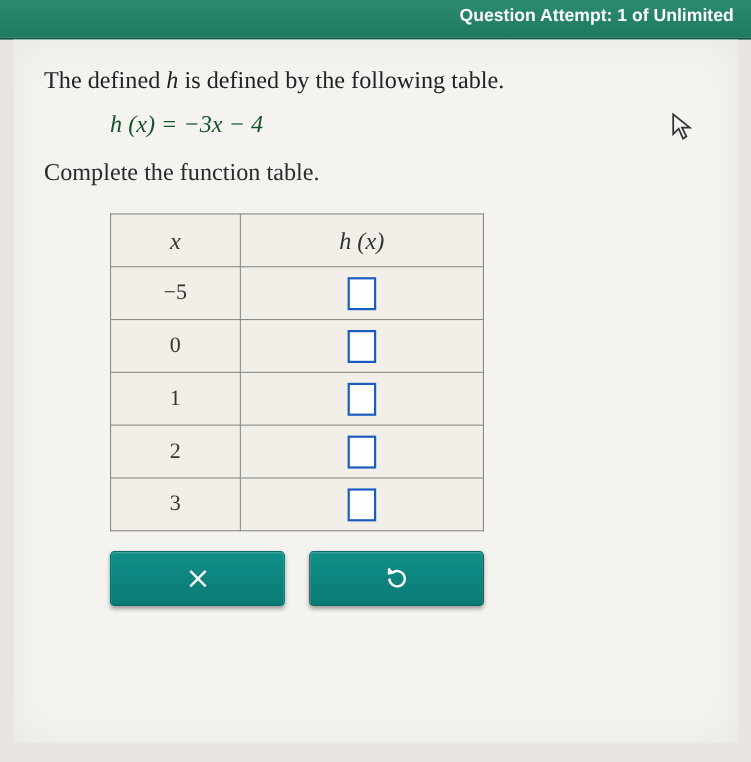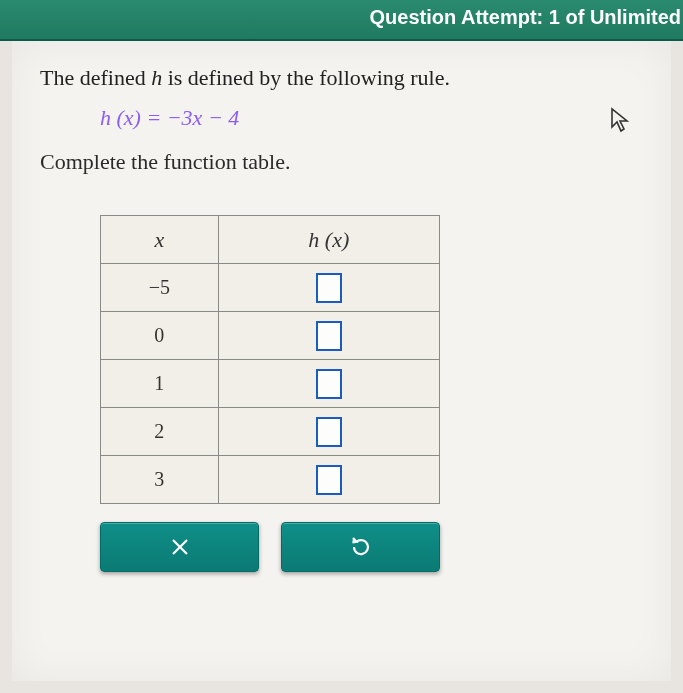--- a/index.html
+++ b/index.html
@@ -9,47 +9,47 @@
       background: #e8e5e0;
       font-family: Georgia, 'Times New Roman', serif;
       color: #2a2a2a;
       overflow: hidden;
     }
     .header-bar {
       background: linear-gradient(to bottom, #2a8a6f, #1f7a60);
       color: #fff;
       font-family: Arial, sans-serif;
       font-weight: bold;
-      font-size: 20px;
-      padding: 6px 2px 10px 0;
+      font-size: 16px;
+      padding: 6px 16px 10px 0;
       text-align: right;
       border-bottom: 2px solid #0d5a45;
     }
     .content {
       background: #f5f3ef;
       margin: 0 12px;
       padding: 24px 28px;
       min-height: 640px;
       position: relative;
       box-shadow: inset 0 0 40px rgba(0,0,0,0.05);
     }
     .prompt-line {
       font-size: 22px;
       color: #222;
       margin-bottom: 14px;
     }
     .equation {
       font-size: 22px;
       font-style: italic;
       margin: 8px 0 18px 60px;
-      color: #8b5cf6;
+      color: #14532d;
     }
     .instruction {
       font-size: 22px;
-      margin-bottom: 40px;
+      margin-bottom: 24px;
     }
     .ital { font-style: italic; font-family: 'Times New Roman', serif; }
     .table-wrap {
       margin-left: 60px;
       width: 340px;
     }
     table {
       border-collapse: collapse;
       width: 100%;
       background: #f2efe9;
@@ -109,21 +109,21 @@
   <span>Question Attempt: 1 of Unlimited</span>
 </div>
 
 <div class="content">
 
   <svg class="cursor-icon" width="22" height="26" viewBox="0 0 22 26">
     <path d="M3 2 L3 20 L8 15 L12 24 L15 22 L11 14 L18 14 Z" fill="none" stroke="#333" stroke-width="1.6"></path>
   </svg>
 
   <p class="prompt-line">
-    <span>The defined </span><span class="ital">h</span><span> is defined by the following rule.</span>
+    <span>The defined </span><span class="ital">h</span><span> is defined by the following table.</span>
   </p>
 
   <p class="equation">
     <span class="ital">h (x)</span><span> = −3x − 4</span>
   </p>
 
   <p class="instruction">Complete the function table.</p>
 
   <div class="table-wrap">
     <table>

